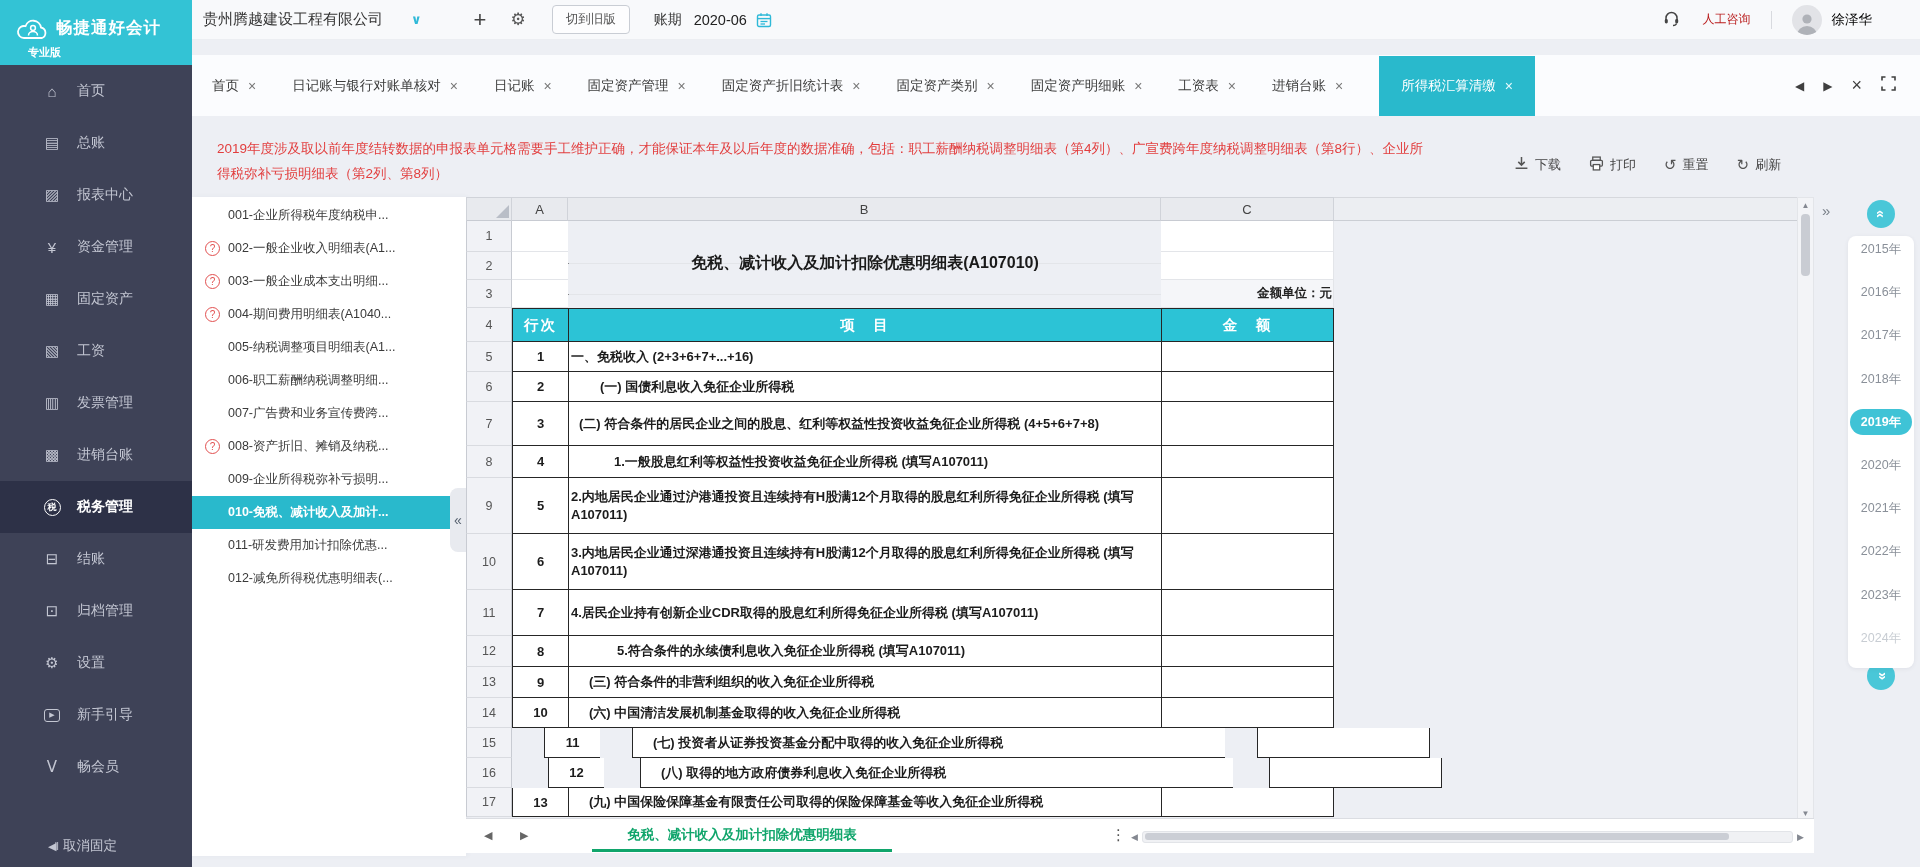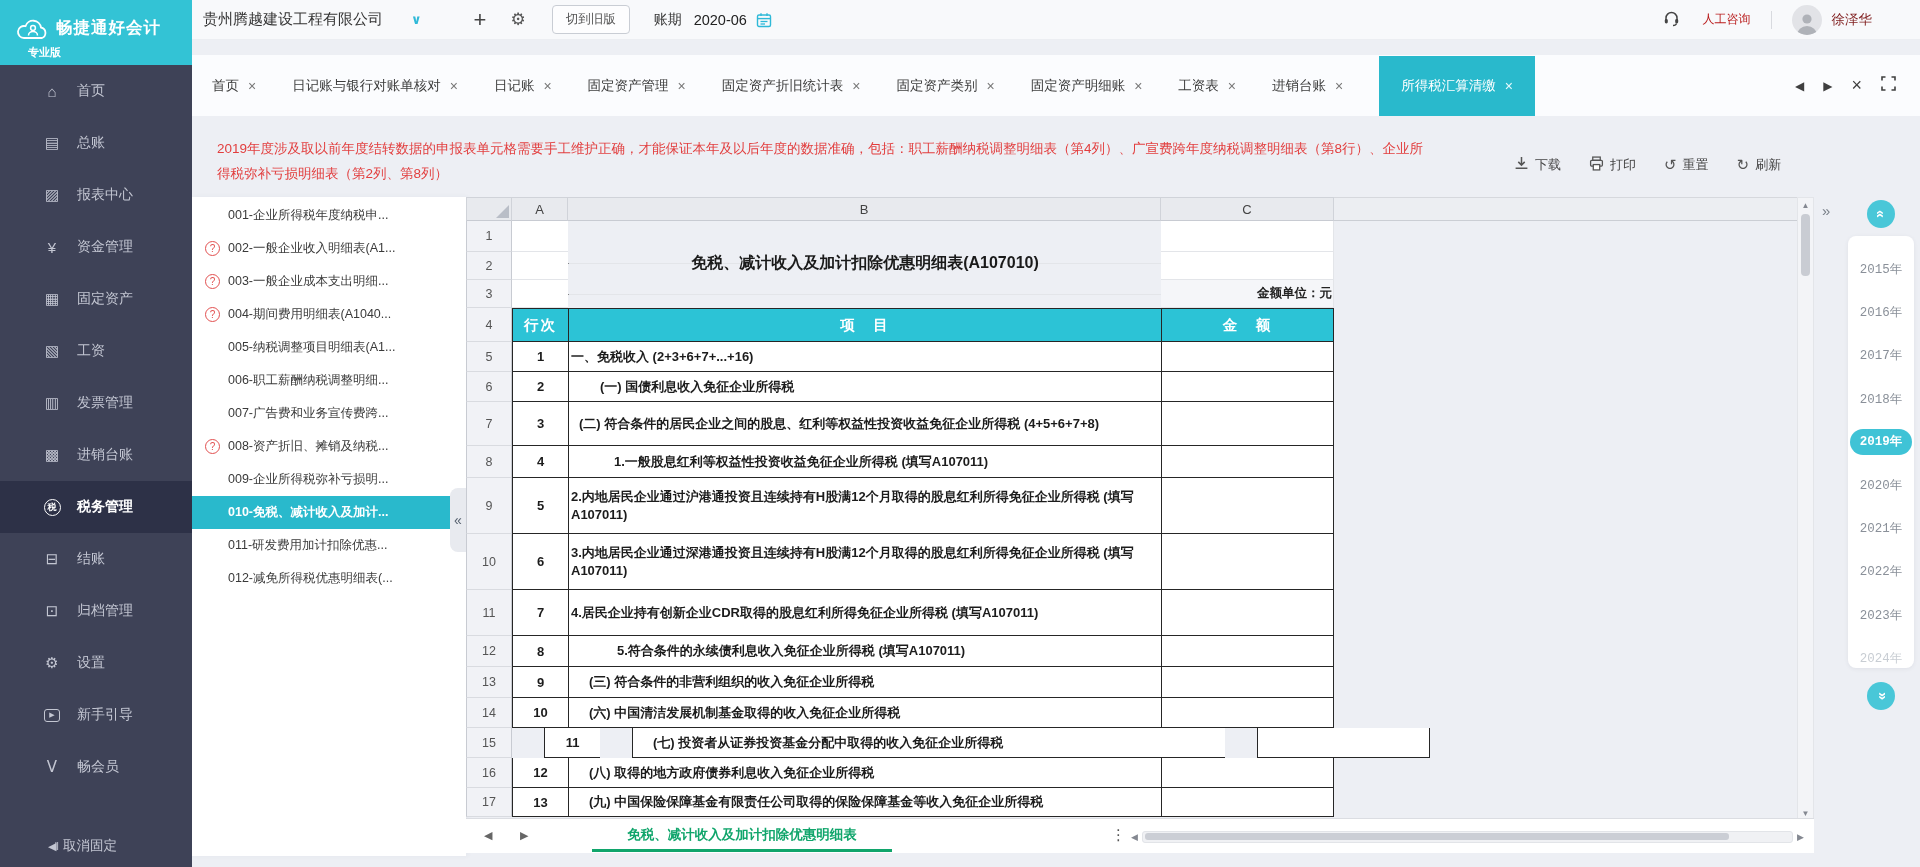--- a/index.html
+++ b/index.html
@@ -15,21 +15,21 @@
   .gear-top { font-size:17px; color:#555; margin-left:24px; }
   .oldver { margin-left:26px; border:1px solid #C9CDD4; border-radius:4px; background:#FDFDFE;
             padding:5px 13px; font-size:12.5px; color:#555; }
   .period-label { margin-left:24px; font-size:14px; color:#333; }
   .period-value { margin-left:12px; font-size:14.5px; color:#222; }
   .cal { margin-left:9px; display:inline-flex; }
   .tb-right { margin-left:auto; display:flex; align-items:center; }
   .support { display:flex; align-items:center; gap:23px; font-size:12px; color:#b91c1c; }
   .tb-div { width:1px; height:18px; background:#D8DADF; margin:0 20px; }
   .avatar { width:30px; height:30px; border-radius:50%; background:#E2E3E7; display:flex; align-items:flex-end; justify-content:center; overflow:hidden; }
-  .username { margin-left:10px; font-size:13.5px; color:#7f1d1d; }
+  .username { margin-left:10px; font-size:13.5px; color:#000000; }
 
   
   .logo { position:absolute; left:0; top:0; width:192px; height:65px; background:#33C3D5; z-index:5; }
   .logo-title { position:absolute; left:56px; top:17px; color:#fff; font-size:16.5px; font-weight:bold; letter-spacing:1px; }
   .logo-sub { position:absolute; left:28px; top:45px; color:#fff; font-size:11px; font-weight:bold; }
   .logo-cloud { position:absolute; left:15px; top:14px; }
 
   
   .tabbar { position:absolute; left:192px; top:55px; width:1728px; height:61px; background:#FBFCFE; display:flex; z-index:1; }
   .tab-list { display:flex; align-items:center; padding-left:20px; }
@@ -113,21 +113,21 @@
 
   .expand-icon { position:absolute; left:1630px; top:86px; color:#7A8089; font-size:15px; cursor:pointer; }
 
   
   .year-nav { position:absolute; left:1650px; top:84px; width:78px; }
   .yn-circle { width:28px; height:28px; border-radius:50%; background:#49C7D8; color:#fff; margin:0 auto;
                display:flex; align-items:center; justify-content:center; cursor:pointer; }
   .yn-circle .g { font-size:14px; font-weight:bold; display:inline-block; }
   .g-up { transform:rotate(90deg); } .g-dn { transform:rotate(-90deg); }
   .yn-strip { position:absolute; left:6px; top:36px; width:66px; height:432px; background:#fff; border-radius:8px; box-shadow:0 1px 4px rgba(60,70,90,.08); }
-  .yn-list { position:relative; margin-top:20px;font-family:Liberation Mono, monospace; }
+  .yn-list { position:relative; margin-top:0; }
   .yn-item { height:43.2px; display:flex; align-items:center; justify-content:center; font-size:12.5px; color:#8A9099; cursor:pointer; position:relative; }
   .yn-item.active .pill { background:#3FC3D6; color:#fff; border-radius:13px; width:62px; height:26px; line-height:26px; text-align:center; font-weight:bold; }
   .yn-item.dim { color:#C8CDD3; }
   .yn-down { margin-top:2px; }
 </style>
 </head>
 <body>
 
 <div class="topbar">
   <span class="company">贵州腾越建设工程有限公司</span>
@@ -521,21 +521,21 @@
           <div class="cc"></div>
         </div>
         <div class="sr dk" style="height: 30px; gap: 32px;">
           <div class="rn">15</div>
           <div class="ca">11</div>
           <div class="cb">
             <span class="celltext" style="padding-left: 20px;">(七) 投资者从证券投资基金分配中取得的收入免征企业所得税</span>
           </div>
           <div class="cc"></div>
         </div>
-        <div class="sr dk" style="height: 30px;">
+        <div class="sr dk" style="height: 30px; gap: 36px;">
           <div class="rn">16</div>
           <div class="ca">12</div>
           <div class="cb">
             <span class="celltext" style="padding-left: 20px;">(八) 取得的地方政府债券利息收入免征企业所得税</span>
           </div>
           <div class="cc"></div>
         </div>
         <div class="sr dk" style="height: 29px;">
           <div class="rn">17</div>
           <div class="ca">13</div>

